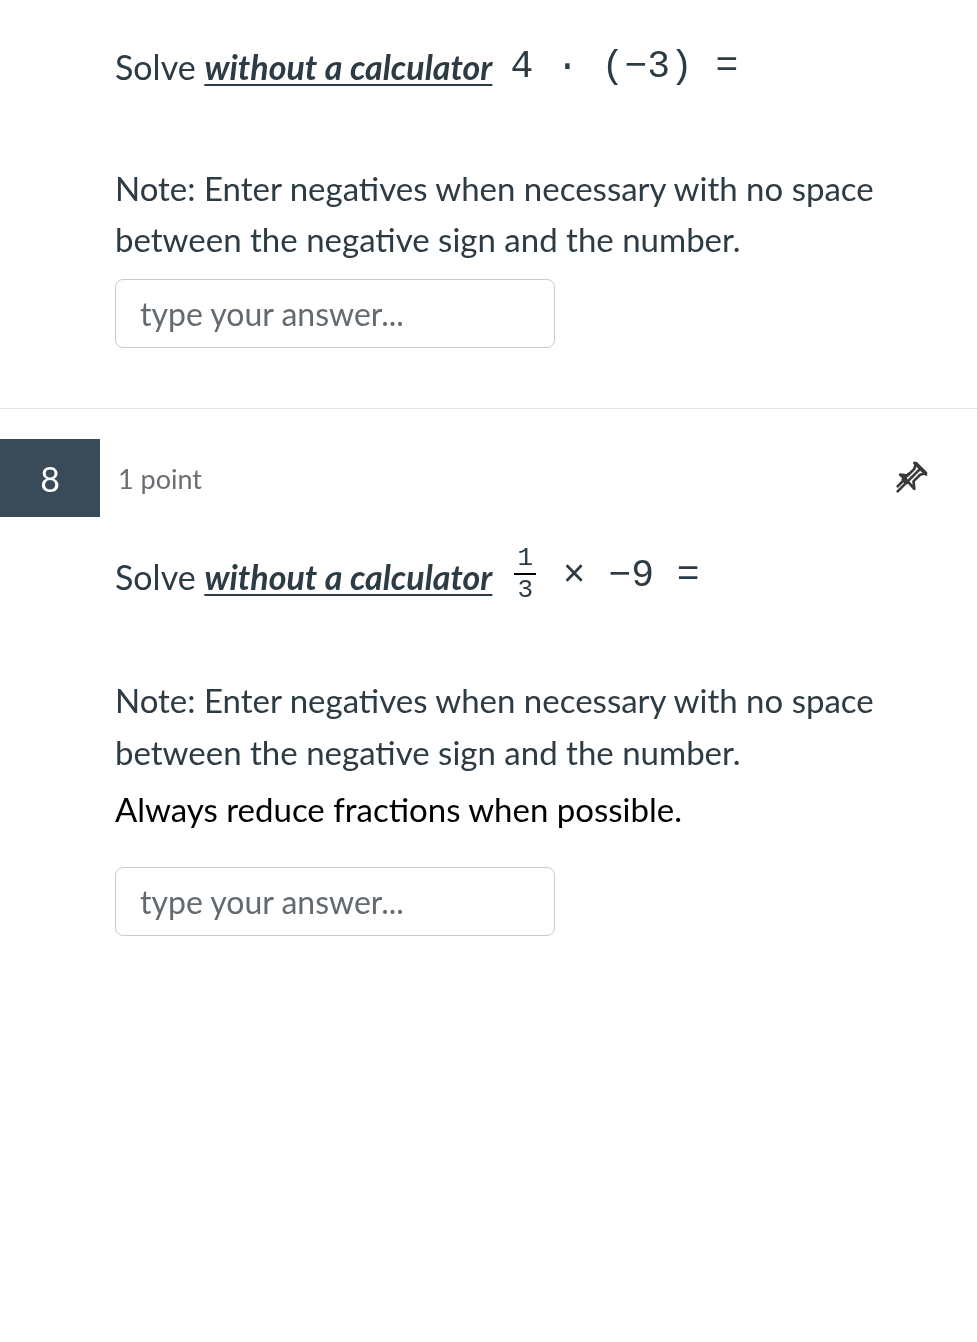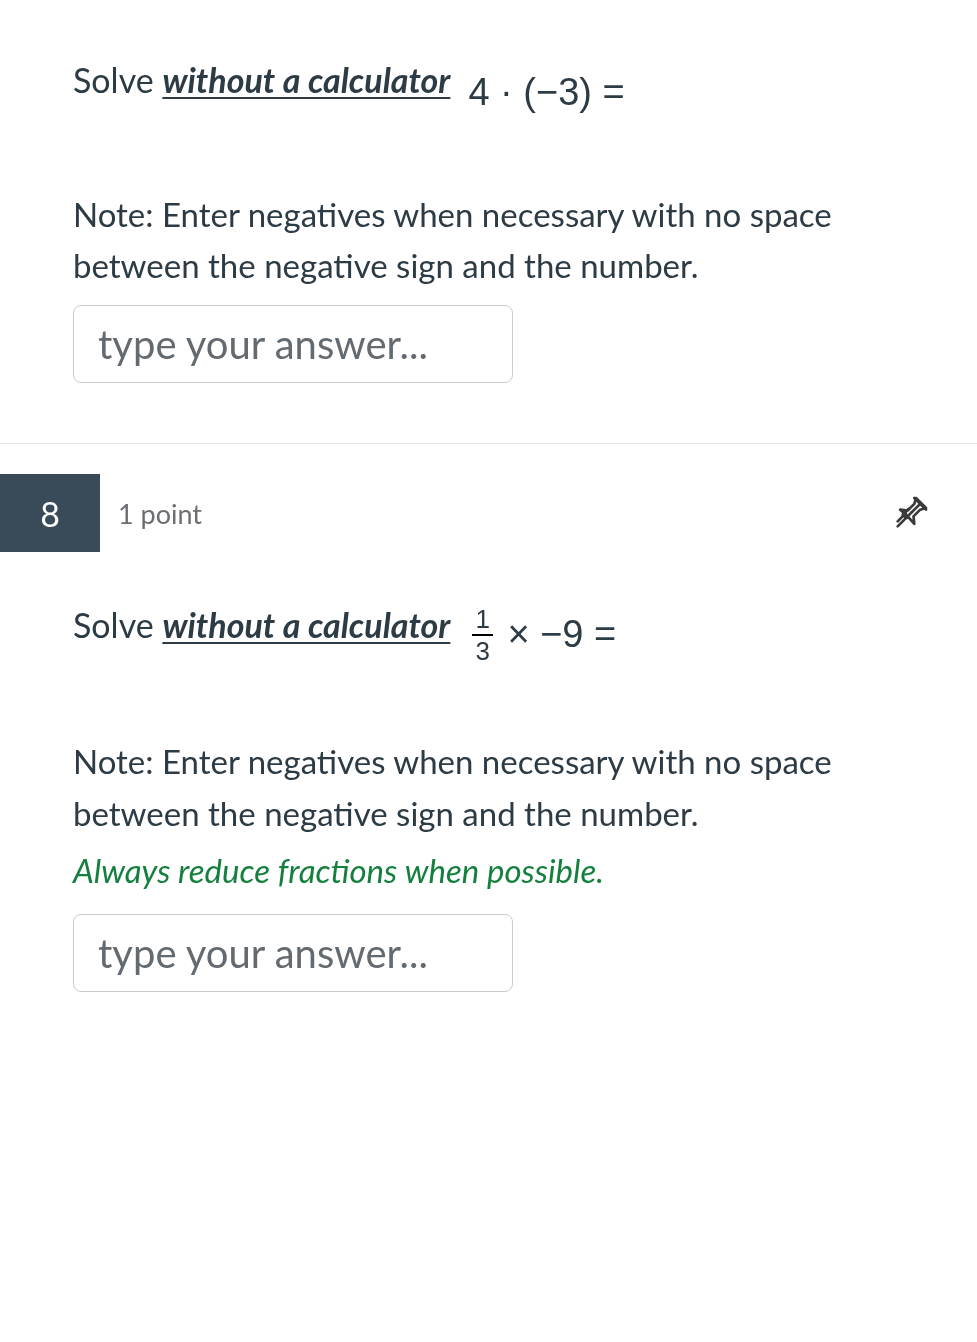--- a/index.html
+++ b/index.html
@@ -8,21 +8,21 @@
     font-size: 32px;
     color: #2d3b45;
     background: #fff;
     width: 977px;
   }
   .question-block {
     border-bottom: 1px solid #e5e5e5;
     padding-bottom: 60px;
   }
   .question-content {
-    padding: 0 40px 0 73px;
+    padding: 0 40px 0 115px;
   }
   .header-row {
     display: flex;
     align-items: center;
     justify-content: space-between;
     padding: 30px 40px 10px 0;
   }
   .left-head {
     display: flex;
     align-items: center;
@@ -61,25 +61,24 @@
     gap: 10px;
   }
   .emph {
     font-style: italic;
     font-weight: 700;
     text-decoration: underline;
     text-decoration-thickness: 2px;
     text-underline-offset: 4px;
   }
   .math {
-    font-family: Liberation Sans, sans-serif;
+    font-family: Liberation Mono, monospace;
     font-size: 38px;
     margin-left: 8px;
     white-space: nowrap;
-    margin-top: 26px;
   }
   .frac {
     display: inline-flex;
     flex-direction: column;
     align-items: center;
     vertical-align: middle;
     font-size: 26px;
     line-height: 1;
     margin: 0 4px;
     position: relative;
@@ -90,27 +89,26 @@
   .note {
     font-size: 33px;
     line-height: 1.55;
     color: #2d3b45;
     margin-bottom: 6px;
     margin-top: 29px;
   }
   .note2 {
     font-size: 33px;
     line-height: 1.55;
-    color: #15803d;
-    margin-bottom: 10px;
-    font-style: italic;
+    color: #000000;
+    margin-bottom: 24px;
   }
   .answer-input {
     font-family: inherit;
-    font-size: 40px;
+    font-size: 32px;
     color: #737373;
     padding: 14px 24px;
     border: 1px solid #c8ccd0;
     border-radius: 8px;
     width: 440px;
     margin-top: 8px;
   }
   .answer-input::placeholder { color: #636a70; }
   .spacer-top { height: 20px; }
 </style>

